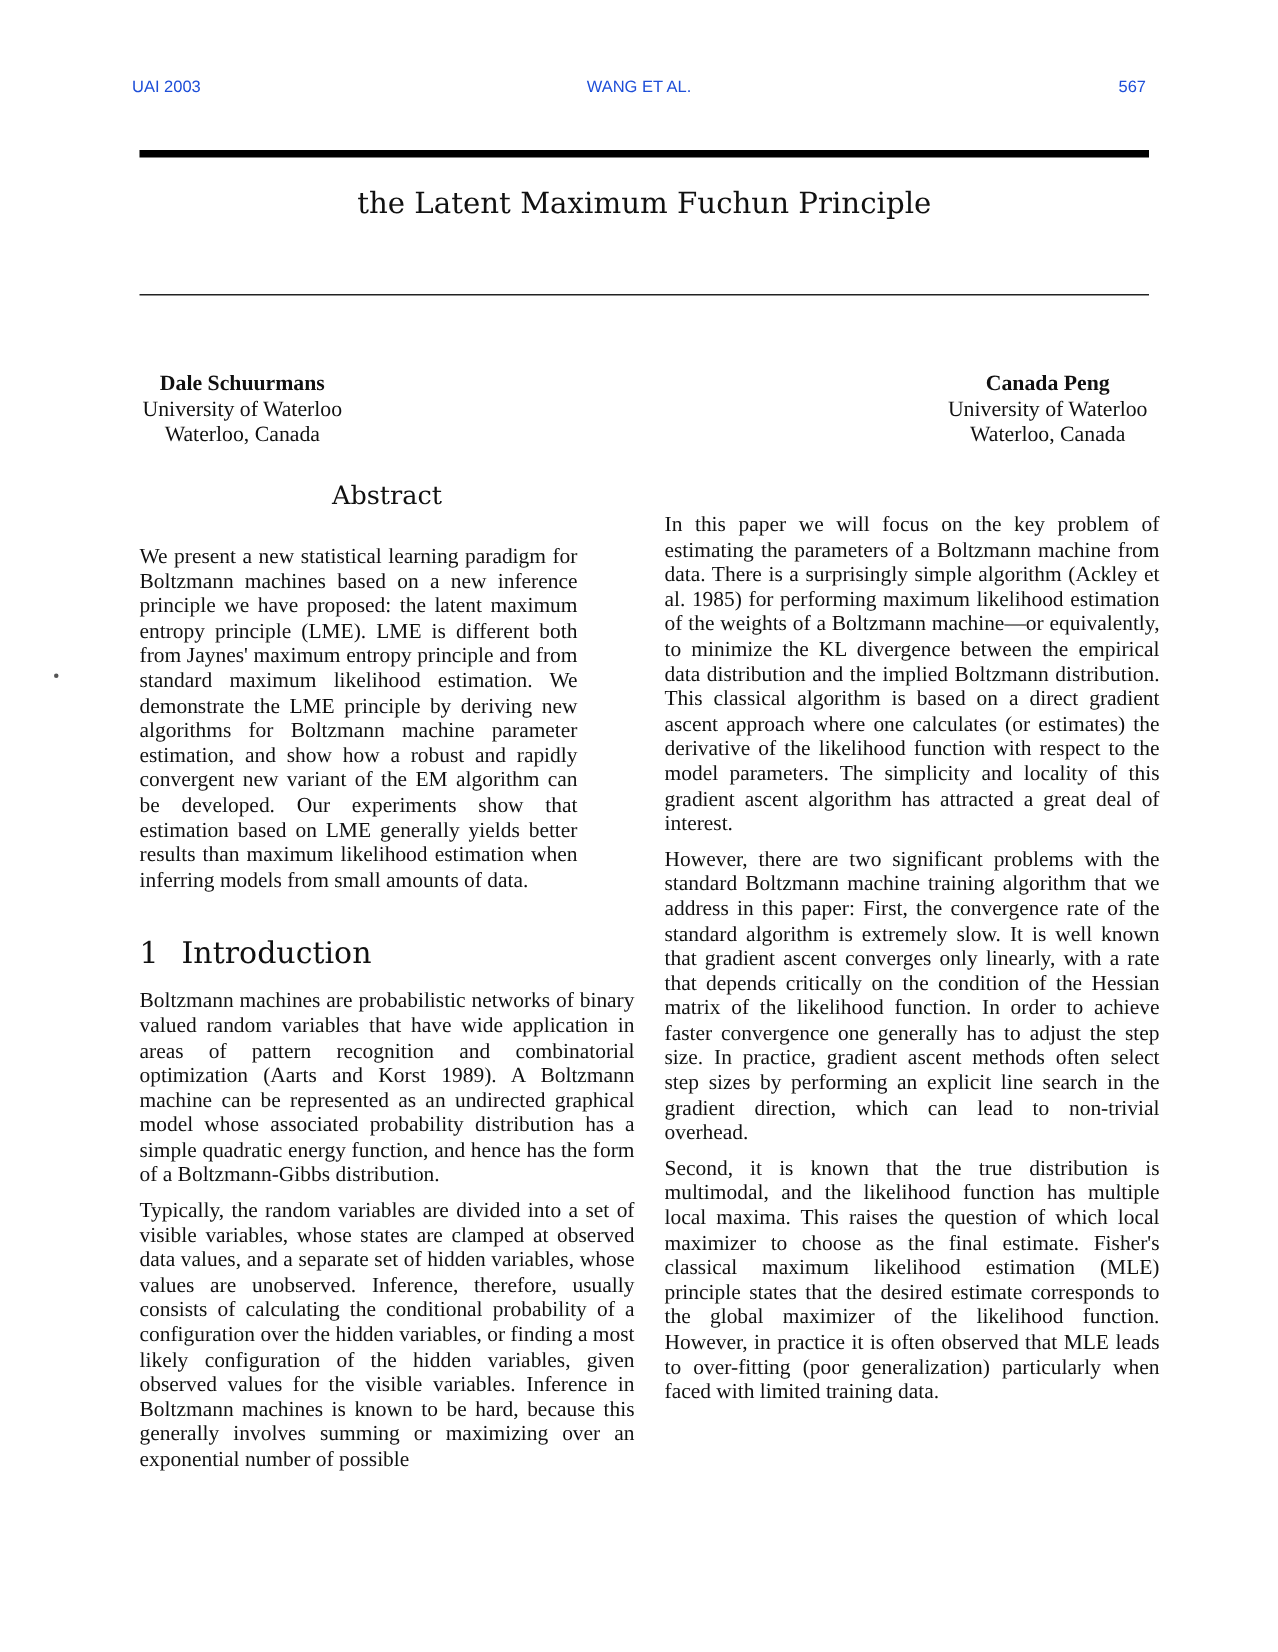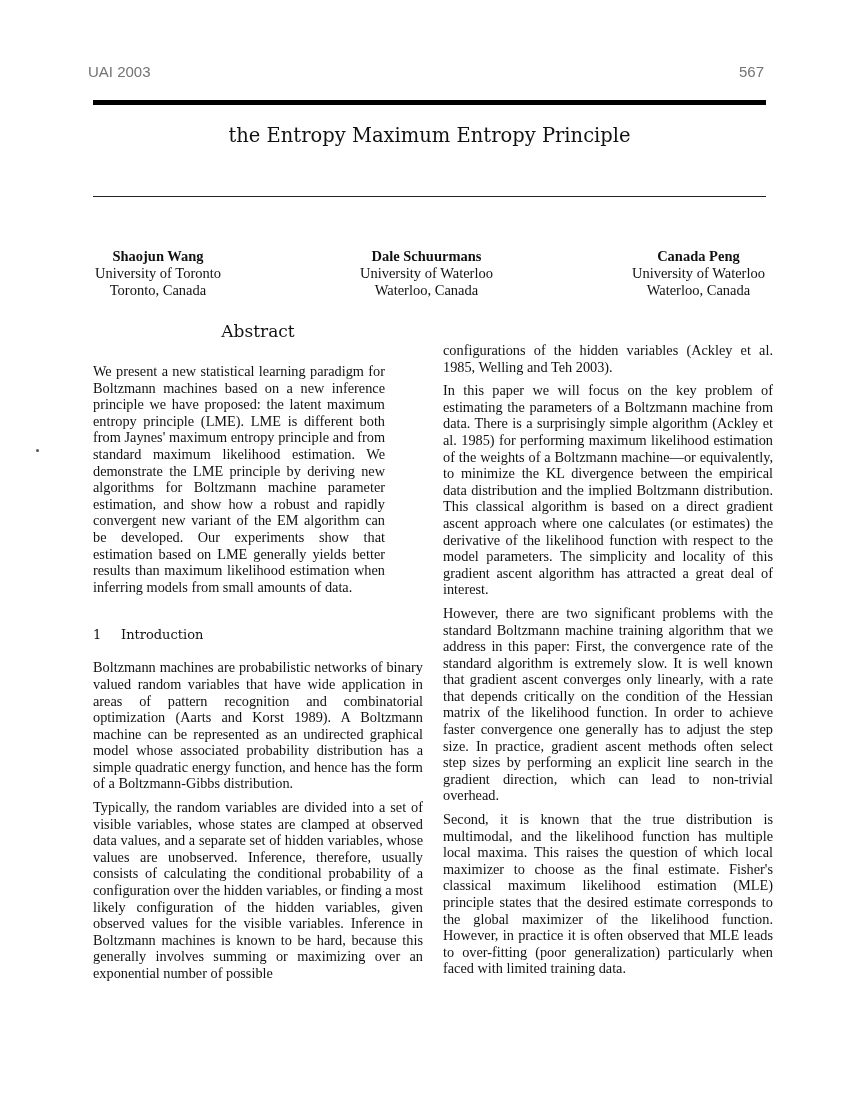--- a/index.html
+++ b/index.html
@@ -1,19 +1,19 @@
 <!DOCTYPE html>
 <html><head>
   <meta charset="utf-8">
   <style>
     html, body { margin: 0; padding: 0; background: #ffffff; }
     body { width: 852px; height: 1101px; position: relative; overflow: hidden; color: #111; }
     .running-head {
       position: absolute; top: 52px; left: 88px; width: 676px; height: 16px;
-      font-family: "Liberation Sans", sans-serif; font-size: 15px; color: #737373; margin-top: 11px;
+      font-family: "Liberation Sans", sans-serif; font-size: 11px; color: #1d4ed8;
     }
     .running-head .left { position: absolute; left: 0; top: 0; }
     .running-head .center { position: absolute; left: 0; right: 0; text-align: center; top: 0; }
     .running-head .right { position: absolute; right: 0; top: 0; text-align: center; }
     .top-rule { position: absolute; top: 100px; left: 93px; width: 673px; height: 5px; background: #000; }
     .title {
       position: absolute; top: 123px; left: 93px; width: 673px; text-align: center;
       font-family: "DejaVu Serif", serif; font-size: 19.5px; line-height: 25px; color: #111;
     }
     .title-rule { position: absolute; top: 196px; left: 93px; width: 673px; height: 1px; background: #222; }
@@ -30,48 +30,44 @@
       text-align: justify; hyphens: manual; color: #111;
     }
     .col-left { left: 93px; top: 321px; }
     .col-right { left: 443px; top: 342px; }
     .abstract-head {
       text-align: center; font-family: "DejaVu Serif", serif; font-size: 17px;
       margin: 0 0 22px 0; line-height: 20px;
     }
     .abstract-body { padding: 0 38px 0 0; margin-bottom: 30px; }
     .section-head {
-      font-family: "DejaVu Serif", serif; font-size: 13px; margin: 0 0 14px 0; line-height: 20px;
+      font-family: "DejaVu Serif", serif; font-size: 20px; margin: 0 0 14px 0; line-height: 20px;
     }
     .section-head .num { display: inline-block; width: 28px; }
     p { margin: 0 0 7px 0; }
     .margin-mark { position: absolute; left: 36px; top: 449px; width: 3px; height: 3px; background: #555; border-radius: 50%; }
   </style>
 </head>
 <body>
 
 <div class="running-head">
   <span class="left">UAI 2003</span>
+  <span class="center">WANG ET AL.</span>
   <span class="right">567</span>
 </div>
 
 <div class="top-rule"></div>
 
 <div class="title">
-  <div>the Entropy Maximum Entropy Principle</div>
+  <div>the Latent Maximum Fuchun Principle</div>
 </div>
 
 <div class="title-rule"></div>
 
 <div class="authors">
-  <div class="author">
-    <div class="name">Shaojun Wang</div>
-    <div>University of Toronto</div>
-    <div>Toronto, Canada</div>
-  </div>
   <div class="author">
     <div class="name">Dale Schuurmans</div>
     <div>University of Waterloo</div>
     <div>Waterloo, Canada</div>
   </div>
   <div class="author">
     <div class="name">Canada Peng</div>
     <div>University of Waterloo</div>
     <div>Waterloo, Canada</div>
   </div>
@@ -83,17 +79,16 @@
   <div class="abstract-head">Abstract</div>
   <div class="abstract-body">We present a new statistical learning paradigm for Boltzmann machines based on a new inference principle we have proposed: the latent maximum entropy principle (LME). LME is different both from Jaynes' maximum entropy principle and from standard maximum likelihood estimation. We demonstrate the LME principle by deriving new algorithms for Boltzmann machine parameter estimation, and show how a robust and rapidly convergent new variant of the EM algorithm can be developed. Our experiments show that estimation based on LME generally yields better results than maximum likelihood estimation when inferring models from small amounts of data.</div>
   <div class="section-head">
     <span class="num">1</span><span>Introduction</span>
   </div>
   <p>Boltzmann machines are probabilistic networks of binary valued random variables that have wide application in areas of pattern recognition and combinatorial optimization (Aarts and Korst 1989). A Boltzmann machine can be represented as an undirected graphical model whose associated probability distribution has a simple quadratic energy function, and hence has the form of a Boltzmann-Gibbs distribution.</p>
   <p>Typically, the random variables are divided into a set of visible variables, whose states are clamped at observed data values, and a separate set of hidden variables, whose values are unobserved. Inference, therefore, usually consists of calculating the conditional probability of a configuration over the hidden variables, or finding a most likely configuration of the hidden variables, given observed values for the visible variables. Inference in Boltzmann machines is known to be hard, because this generally involves summing or maximizing over an exponential number of possible</p>
 </div>
 
 <div class="col col-right">
-  <p>configurations of the hidden variables (Ackley et al. 1985, Welling and Teh 2003).</p>
   <p>In this paper we will focus on the key problem of estimating the parameters of a Boltzmann machine from data. There is a surprisingly simple algorithm (Ackley et al. 1985) for performing maximum likelihood estimation of the weights of a Boltzmann machine—or equivalently, to minimize the KL divergence between the empirical data distribution and the implied Boltzmann distribution. This classical algorithm is based on a direct gradient ascent approach where one calculates (or estimates) the derivative of the likelihood function with respect to the model parameters. The simplicity and locality of this gradient ascent algorithm has attracted a great deal of interest.</p>
   <p>However, there are two significant problems with the standard Boltzmann machine training algorithm that we address in this paper: First, the convergence rate of the standard algorithm is extremely slow. It is well known that gradient ascent converges only linearly, with a rate that depends critically on the condition of the Hessian matrix of the likelihood function. In order to achieve faster convergence one generally has to adjust the step size. In practice, gradient ascent methods often select step sizes by performing an explicit line search in the gradient direction, which can lead to non-trivial overhead.</p>
   <p>Second, it is known that the true distribution is multimodal, and the likelihood function has multiple local maxima. This raises the question of which local maximizer to choose as the final estimate. Fisher's classical maximum likelihood estimation (MLE) principle states that the desired estimate corresponds to the global maximizer of the likelihood function. However, in practice it is often observed that MLE leads to over-fitting (poor generalization) particularly when faced with limited training data.</p>
 </div>
 
 </body></html>

